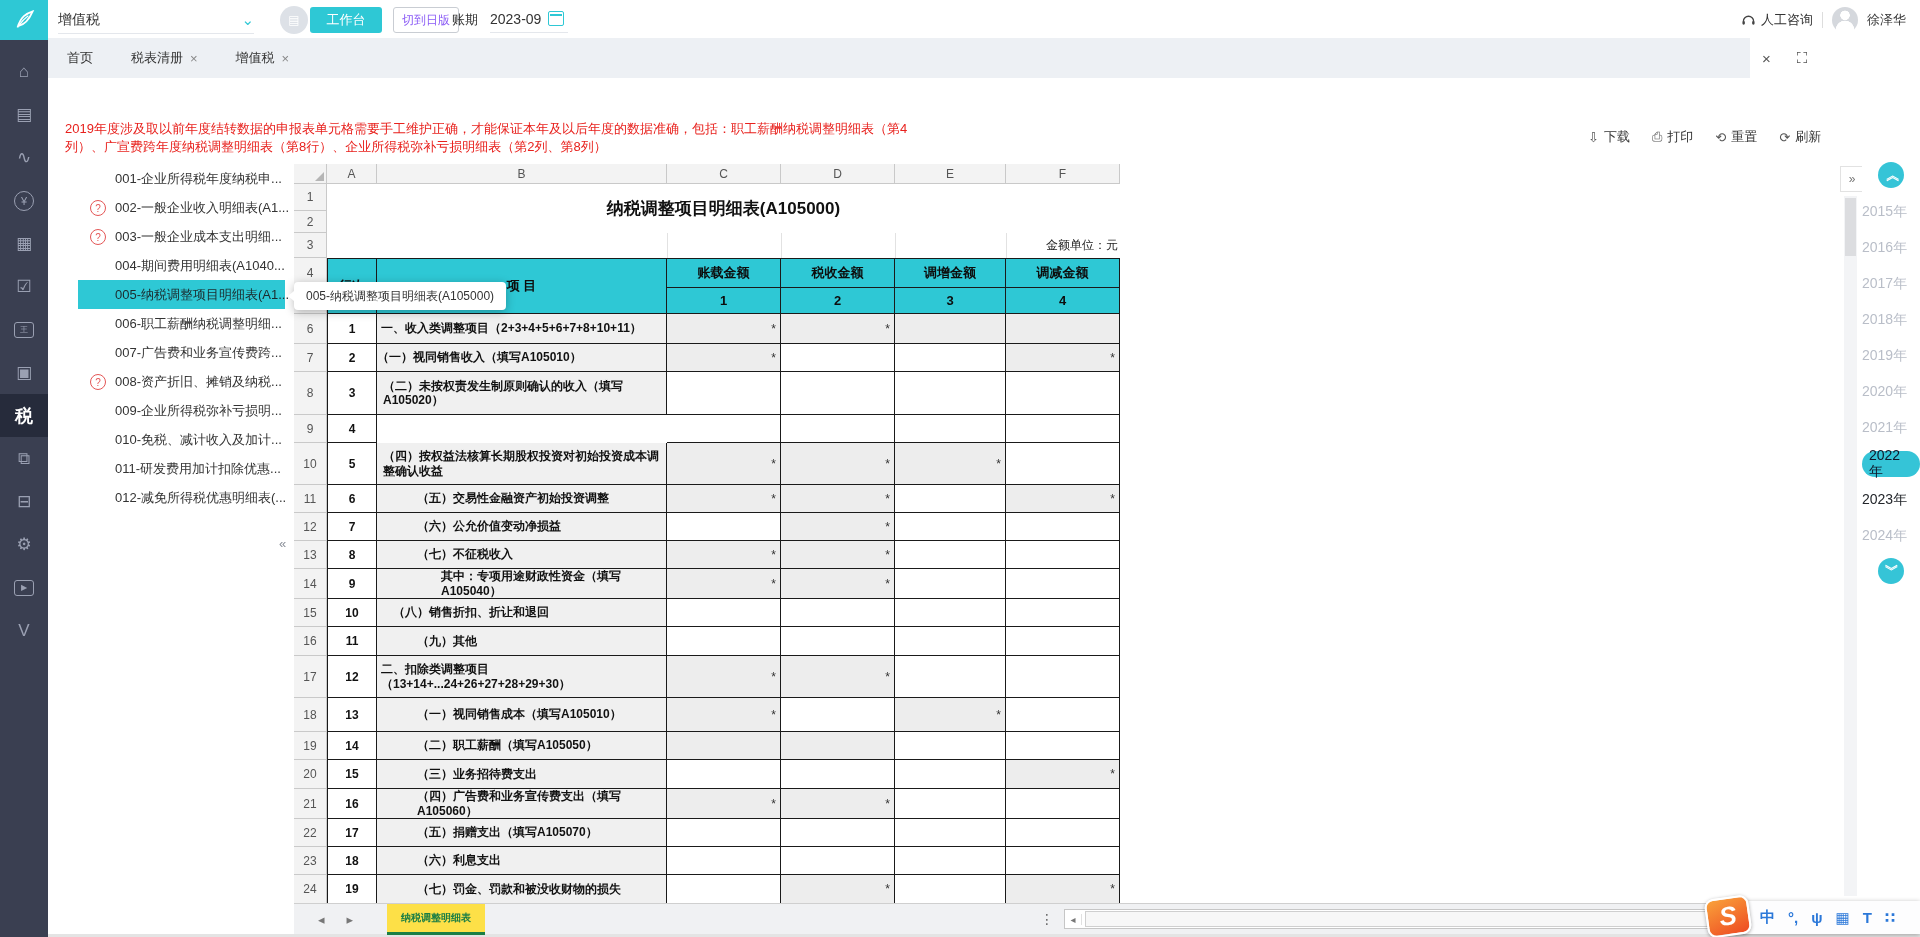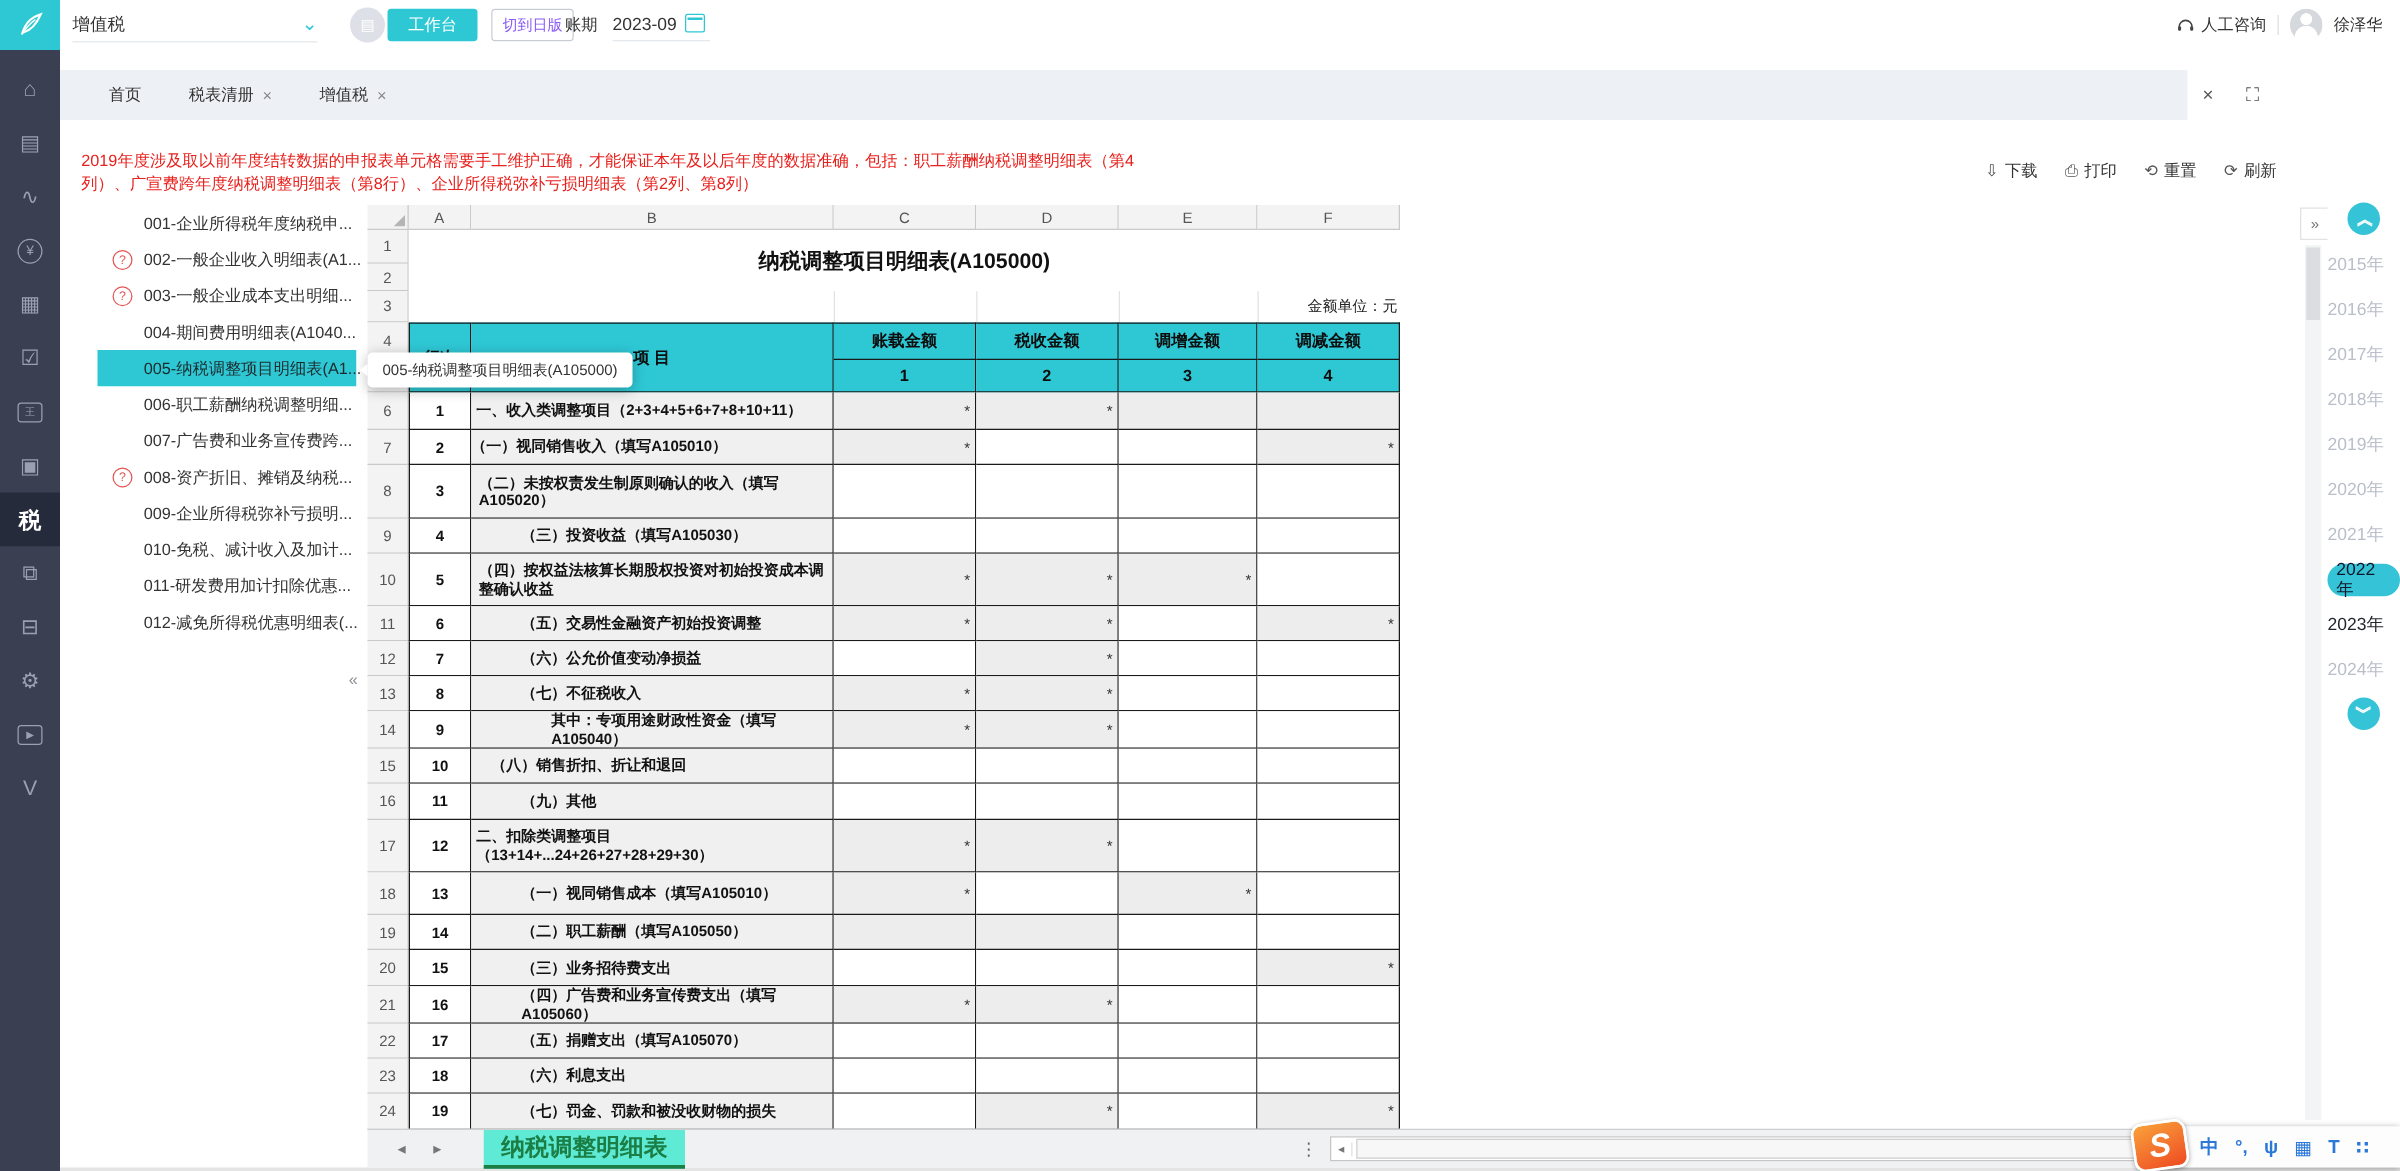--- a/index.html
+++ b/index.html
@@ -33,21 +33,21 @@
   .cal{width:14px;height:13px;border:1.6px solid #2ec8d5;border-radius:2px;position:relative;}
   .cal:before{content:"";position:absolute;left:1px;right:1px;top:2px;height:2px;background:#2ec8d5;}
   .top-right{position:absolute;right:14px;top:0;height:40px;display:flex;align-items:center;gap:9px;}
   .support{display:flex;align-items:center;gap:5px;font-size:13px;color:#333;cursor:pointer;}
   .vdiv{width:1px;height:16px;background:#ddd;}
   .avatar{width:26px;height:26px;border-radius:50%;
     background:radial-gradient(circle at 50% 32%,#fff 0 4.5px,rgba(0,0,0,0) 5px),
                radial-gradient(circle at 50% 88%,#fff 0 9px,rgba(0,0,0,0) 9.5px),#d5d8dd;cursor:pointer;}
   .uname{font-size:13px;color:#333;cursor:pointer;}
   
-  .tabbar{position:absolute;left:48px;top:56px;width:1872px;height:40px;background:#edf0f4;display:flex;align-items:stretch;padding-left:20px;box-sizing:border-box;}
+  .tabbar{position:absolute;left:48px;top:38px;width:1872px;height:40px;background:#edf0f4;display:flex;align-items:stretch;box-sizing:border-box;}
   .tab{display:flex;align-items:center;gap:7px;padding:0 19px;font-size:13px;color:#333;cursor:pointer;}
   .tab .tab-x{color:#888;font-size:13px;}
   .tab.active{background:#2ec8d5;color:#fff;margin-top:48px;}
   .tab.active .tab-x{color:#fff;}
   .tabbar-right{position:absolute;right:0;top:0;height:40px;width:170px;background:#fff;display:flex;align-items:center;gap:26px;padding-left:12px;box-sizing:border-box;}
   .tabbar-right .ic{color:#555;font-size:15px;cursor:pointer;}
   
   .warning{position:absolute;left:65px;top:120px;color:#e8211d;font-size:13px;line-height:18px;white-space:nowrap;z-index:2;}
   .table-toolbar{position:absolute;left:1588px;top:128px;display:flex;gap:22px;font-size:13px;color:#333;}
   .tool{display:flex;align-items:center;gap:5px;cursor:pointer;}
@@ -83,21 +83,21 @@
   .cell{background:#fff;border-right:1px solid #1a1a1a;border-bottom:1px solid #1a1a1a;font-size:12px;color:#111;cursor:cell;}
   .cell.no{display:flex;align-items:center;justify-content:center;font-weight:bold;border-left:1px solid #1a1a1a;background:#fff;}
   .cell.item{display:flex;align-items:center;font-weight:bold;background:#f0f0f0;line-height:1.2;padding-right:3px;}
   .cell.v{display:flex;align-items:center;justify-content:flex-end;padding-right:4px;color:#333;}
   .cell.v.star,.cell.v.grey{background:#ededed;}
   
   .sheetbar{position:absolute;left:294px;top:903px;width:1546px;height:31px;background:#f0f1f3;border-top:1px solid #cfcfcf;
             display:flex;align-items:center;box-sizing:border-box;z-index:2;}
   .sb-arrow{color:#777;font-size:13px;margin-left:24px;cursor:pointer;}
   .sb-arrow+.sb-arrow{margin-left:22px;}
-  .sheet-tab{margin-left:34px;height:31px;background:#5eead4;color:#1b7e45;font-weight:bold;font-size:19px;
+  .sheet-tab{margin-left:34px;height:31px;background:#fde047;color:#1b7e45;font-weight:bold;font-size:10px;
              display:flex;align-items:center;padding:0 14px;border-bottom:3px solid #1b7e45;box-sizing:border-box;cursor:pointer;}
   .sb-spacer{flex:1;}
   .sb-dots{color:#666;font-size:14px;margin-right:10px;cursor:pointer;}
   .hscroll{width:768px;height:18px;background:#fff;border:1px solid #c6c6c6;margin-right:6px;position:relative;display:flex;align-items:center;}
   .hs-left{width:16px;text-align:center;color:#777;font-size:10px;cursor:pointer;border-right:1px solid #e0e0e0;}
   .hs-thumb{position:absolute;left:20px;top:1px;bottom:1px;width:92%;background:#f7f7f7;border:1px solid #cfcfcf;cursor:grab;}
   .bottom-strip{position:absolute;left:48px;top:934px;width:1872px;height:3px;background:#e4e4e4;}
   
   .expand-btn{position:absolute;left:1840px;top:166px;width:22px;height:24px;background:#fff;border:1px solid #e2e2e2;
               color:#777;font-size:12px;display:flex;align-items:center;justify-content:center;cursor:pointer;}
@@ -360,21 +360,20 @@
     <div class="cell v" style="grid-area: 8 / 5;"></div>
     <div class="cell v" style="grid-area: 8 / 6;"></div>
     <div class="cell v star" style="grid-area: 8 / 7;">*</div>
     <div class="cell no" style="grid-area: 9 / 2;">3</div>
     <div class="cell item" style="grid-area: 9 / 3; padding-left: 6px;">（二）未按权责发生制原则确认的收入（填写A105020）</div>
     <div class="cell v" style="grid-area: 9 / 4;"></div>
     <div class="cell v" style="grid-area: 9 / 5;"></div>
     <div class="cell v" style="grid-area: 9 / 6;"></div>
     <div class="cell v" style="grid-area: 9 / 7;"></div>
     <div class="cell no" style="grid-area: 10 / 2;">4</div>
-    <div class="cell item" style="grid-area: 10 / 3; padding-left: 40px;">（三）投资收益（填写A105030）</div>
     <div class="cell v" style="grid-area: 10 / 4;"></div>
     <div class="cell v" style="grid-area: 10 / 5;"></div>
     <div class="cell v" style="grid-area: 10 / 6;"></div>
     <div class="cell v" style="grid-area: 10 / 7;"></div>
     <div class="cell no" style="grid-area: 11 / 2;">5</div>
     <div class="cell item" style="grid-area: 11 / 3; padding-left: 6px;">（四）按权益法核算长期股权投资对初始投资成本调整确认收益</div>
     <div class="cell v star" style="grid-area: 11 / 4;">*</div>
     <div class="cell v star" style="grid-area: 11 / 5;">*</div>
     <div class="cell v star" style="grid-area: 11 / 6;">*</div>
     <div class="cell v" style="grid-area: 11 / 7;"></div>

